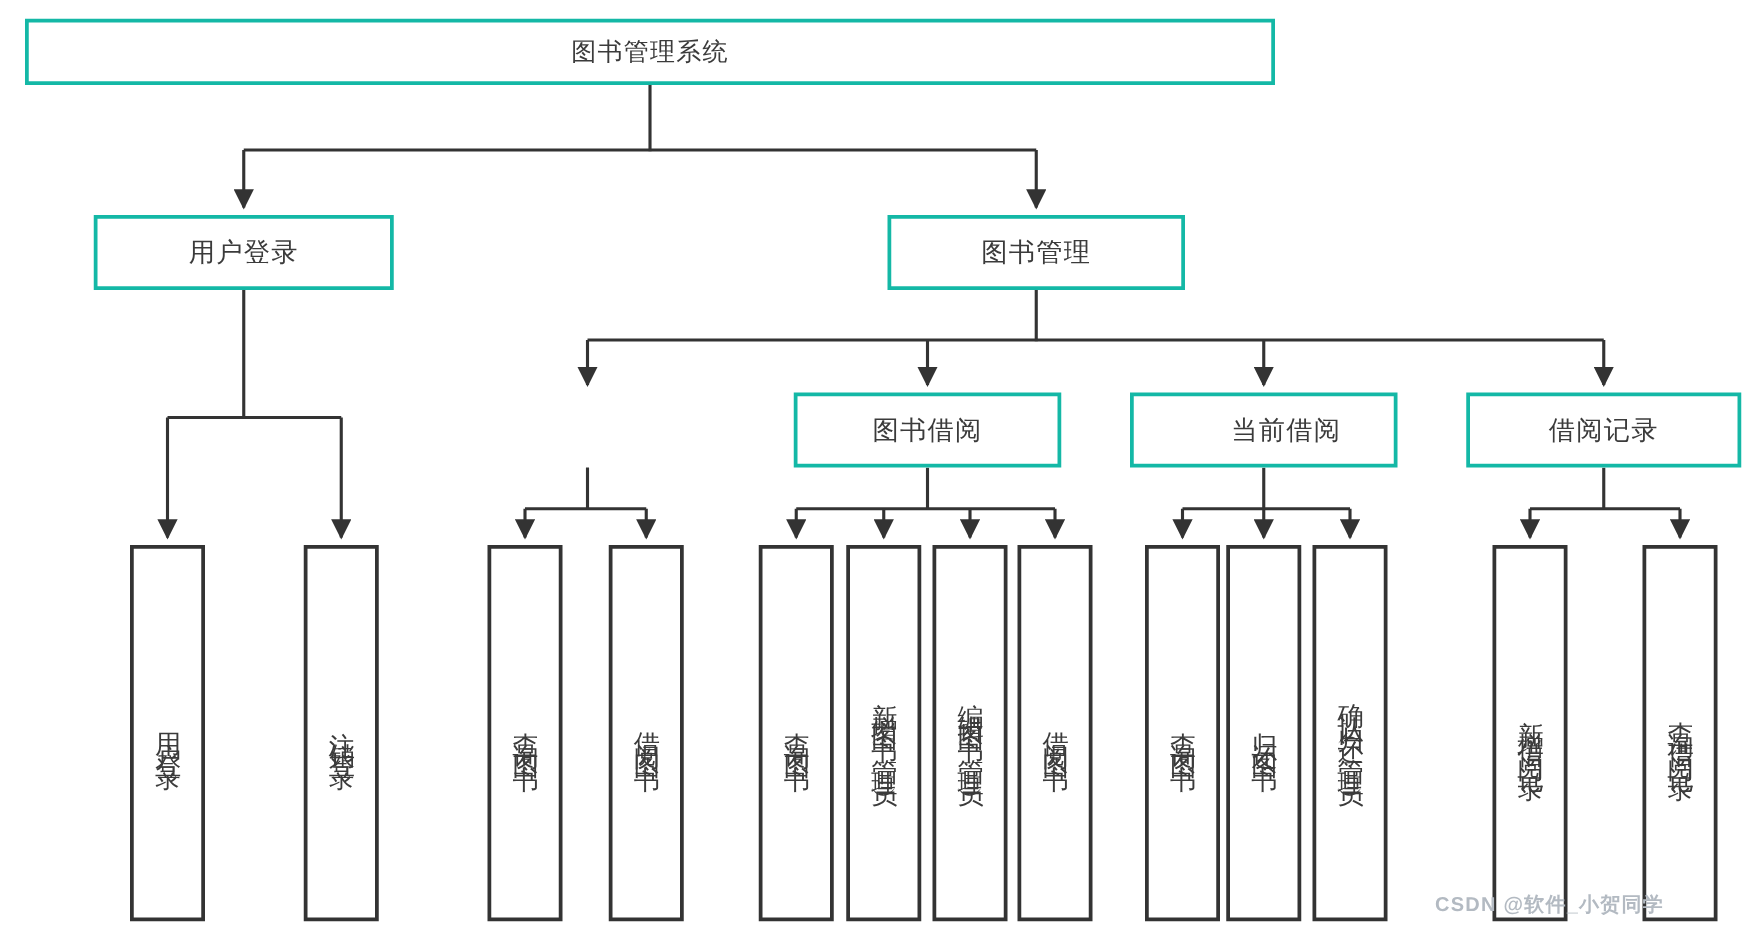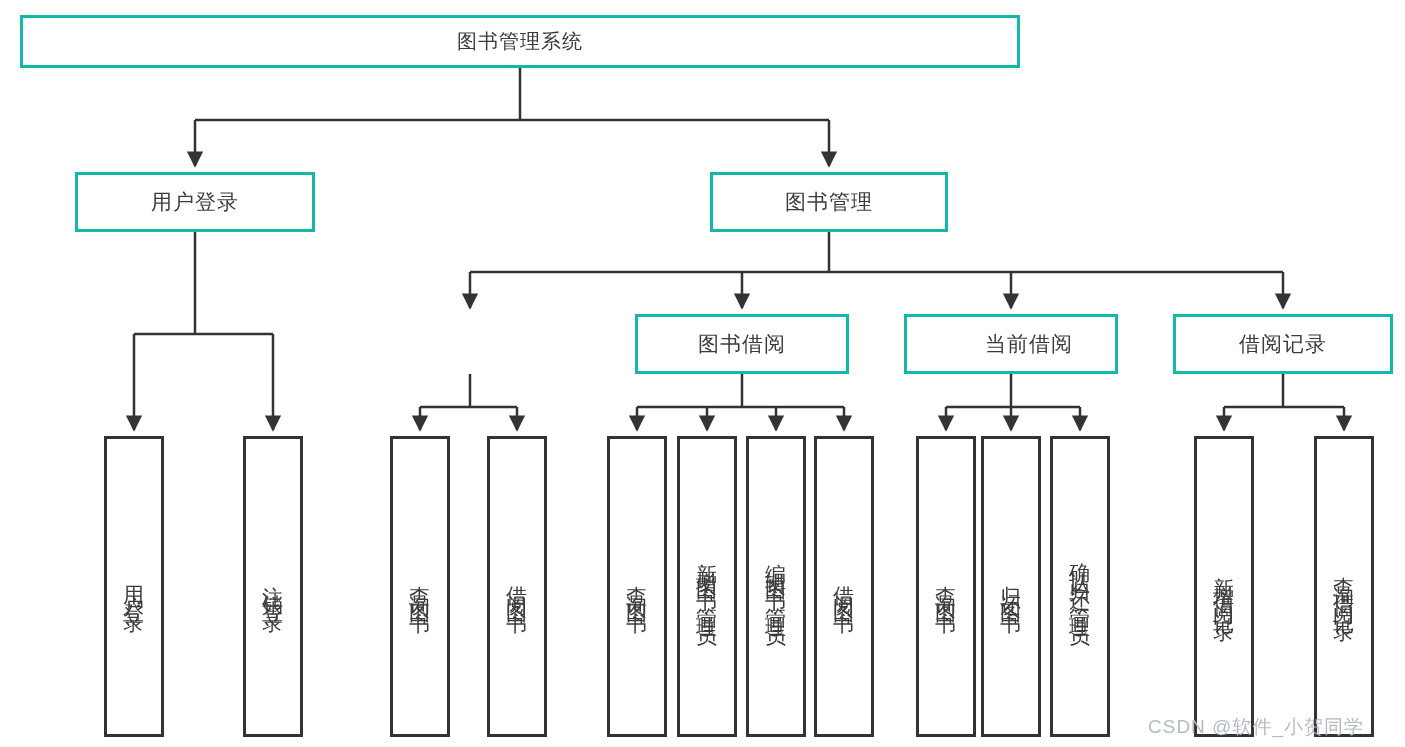--- a/index.html
+++ b/index.html
@@ -36,25 +36,26 @@
     text-orientation:mixed;
     letter-spacing:9px;
     line-height:1;
     white-space:nowrap;
   }
   #watermark{
     position:absolute;
     left:1148px;top:714px;
     width:255px;
     color:#b3bac2;
-    font-size:19px;
+    font-size:16px;
     letter-spacing:1px;
     text-align:left;
     white-space:nowrap;
     z-index:5;
+    font-weight:bold;
   }
 </style>
 </head>
 <body>
 
 <div id="stage">
 
   <svg id="connectors" viewBox="0 0 1405 747" xmlns="http://www.w3.org/2000/svg">
     <defs>
       <marker id="arr" viewBox="0 0 10 10" refX="9" refY="5" markerWidth="6.5" markerHeight="6.5" orient="auto-start-reverse">

